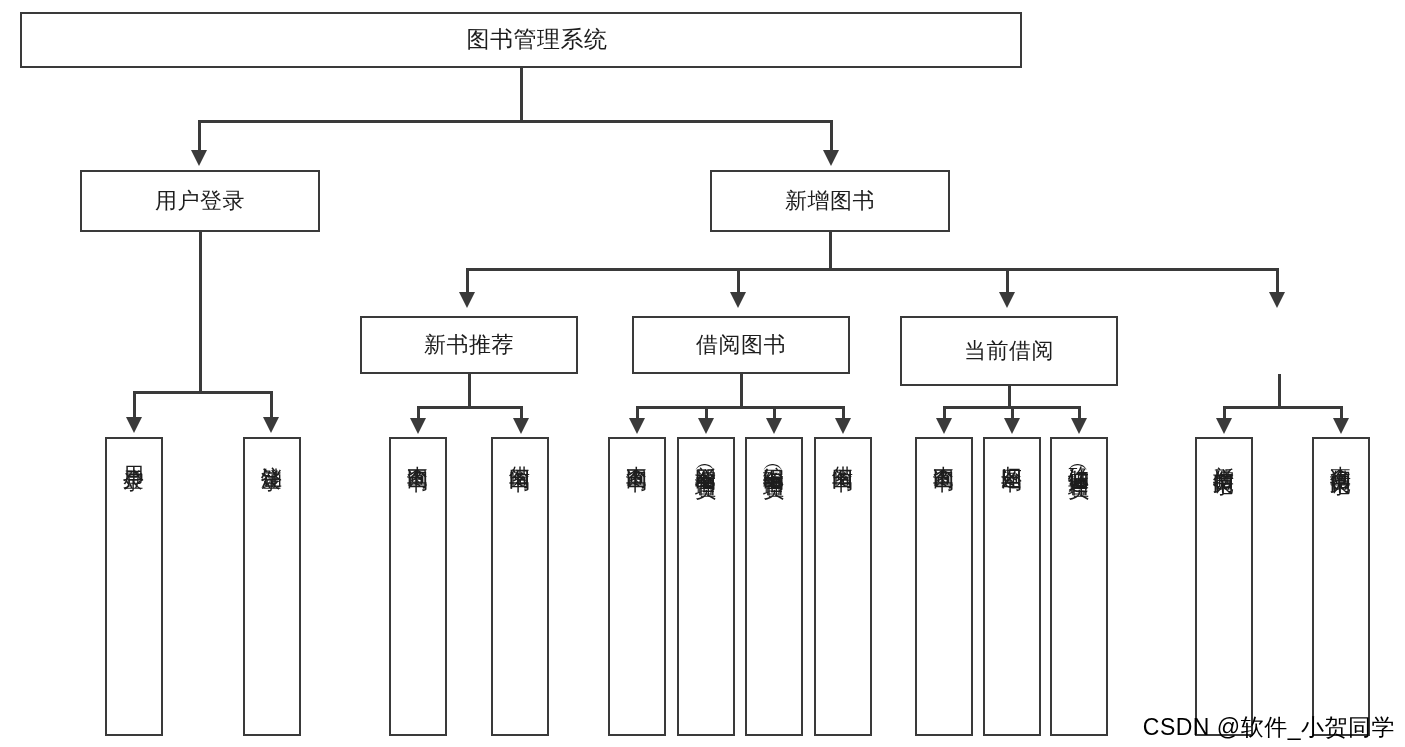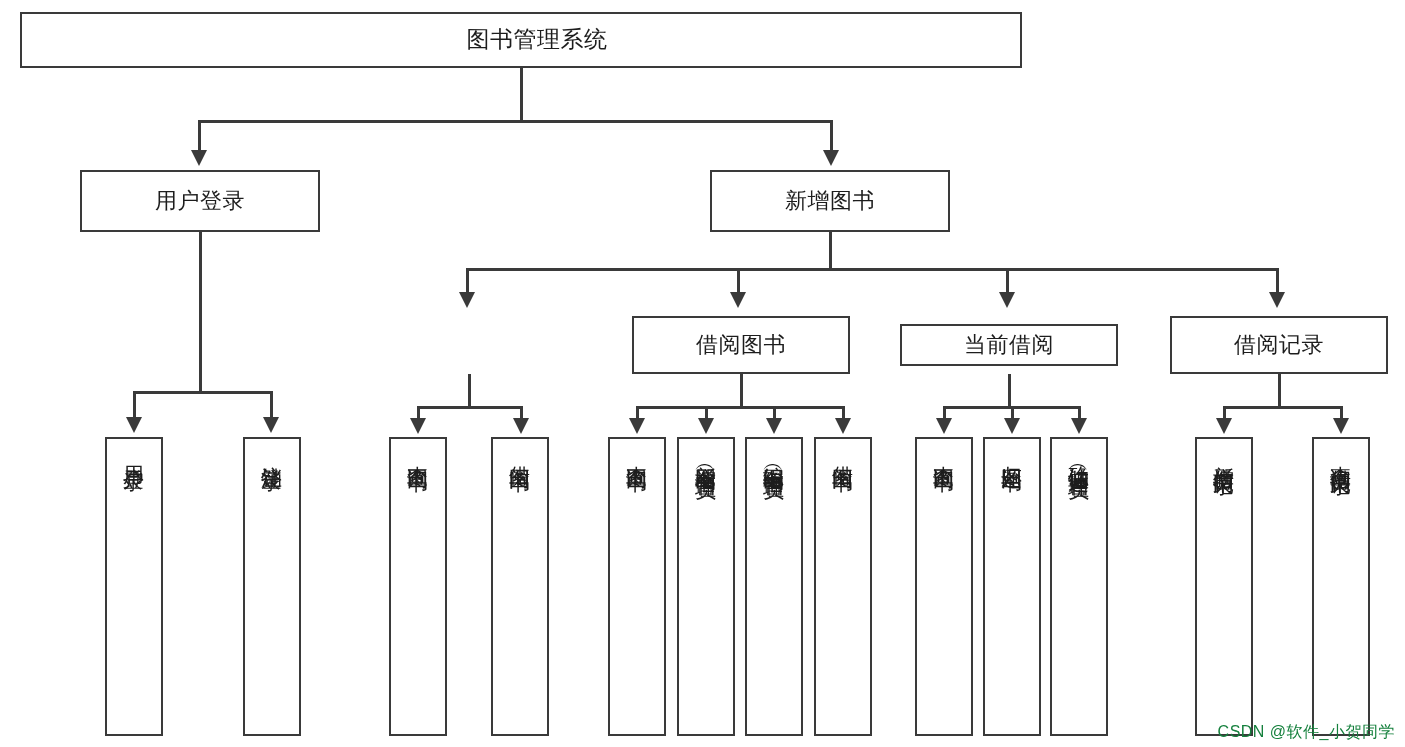--- a/index.html
+++ b/index.html
@@ -78,22 +78,22 @@
     border-right: 8px solid transparent;
     border-top: 16px solid #3a3a3a;
     z-index: 2;
   }
 
   
   #watermark {
     position: absolute;
     right: 10px;
     bottom: 4px;
-    font-size: 16px;
-    color: #15803d;
+    font-size: 23px;
+    color: #000000;
     letter-spacing: 0.5px;
     white-space: nowrap;
     z-index: 5;
     font-family: "Liberation Sans", "DejaVu Sans", sans-serif;
   }
 </style>
 </head>
 <body>
 
 <div id="canvas">
@@ -129,28 +129,28 @@
   <div class="lineH" style="left:466px; top:268px; width:812px;"></div>
   <div class="lineV" style="left:466px; top:268px; height:26px;"></div>
   <div class="arrow" style="left:459px; top:292px;"></div>
   <div class="lineV" style="left:737px; top:268px; height:26px;"></div>
   <div class="arrow" style="left:730px; top:292px;"></div>
   <div class="lineV" style="left:1006px; top:268px; height:26px;"></div>
   <div class="arrow" style="left:999px; top:292px;"></div>
   <div class="lineV" style="left:1276px; top:268px; height:26px;"></div>
   <div class="arrow" style="left:1269px; top:292px;"></div>
 
+  <div class="node h" style="left:360px; top:316px; width:218px; height:58px;">
+    <span class="label">新书推荐</span>
+  </div>
   <div class="node h" style="left:632px; top:316px; width:218px; height:58px;">
     <span class="label">借阅图书</span>
   </div>
-  <div class="node h" style="left:900px; top:324px; width:218px; height:42px;">
+  <div class="node h" style="left:900px; top:316px; width:218px; height:70px;">
     <span class="label">当前借阅</span>
-  </div>
-  <div class="node h" style="left:1170px; top:316px; width:218px; height:58px;">
-    <span class="label">借阅记录</span>
   </div>
 
   <div class="lineV" style="left:468px; top:374px; height:32px;"></div>
   <div class="lineH" style="left:417px; top:406px; width:105px;"></div>
   <div class="lineV" style="left:417px; top:406px; height:14px;"></div>
   <div class="arrow" style="left:410px; top:418px;"></div>
   <div class="lineV" style="left:520px; top:406px; height:14px;"></div>
   <div class="arrow" style="left:513px; top:418px;"></div>
 
   <div class="lineV" style="left:740px; top:374px; height:32px;"></div>

